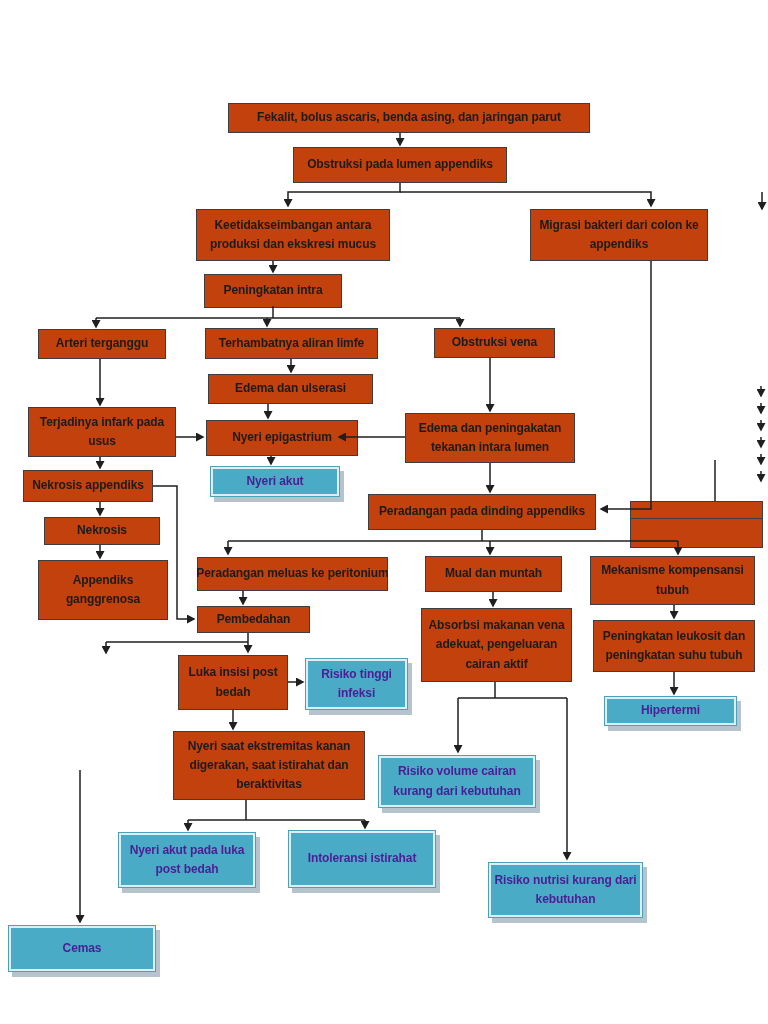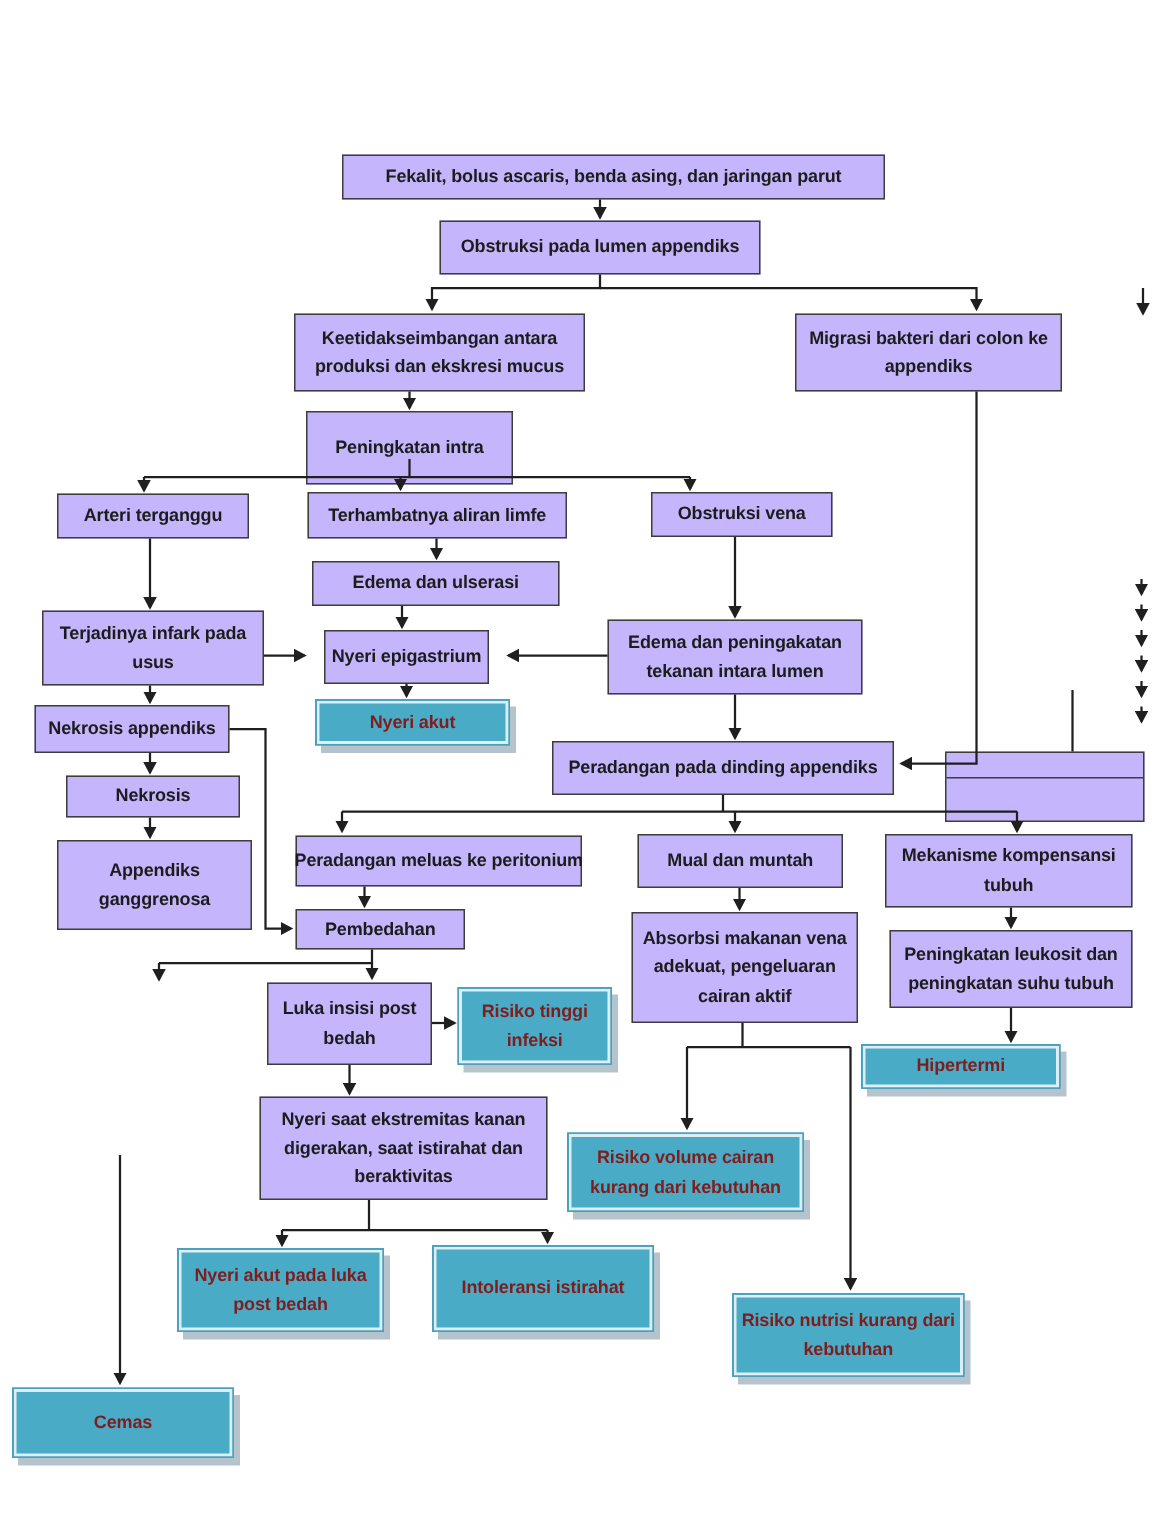--- a/index.html
+++ b/index.html
@@ -1,55 +1,55 @@
 <!DOCTYPE html>
 <html><head>
 <meta charset="utf-8">
 <style>
   html,body{margin:0;padding:0;background:#ffffff;}
   #canvas{position:relative;width:768px;height:1024px;background:#ffffff;overflow:hidden;
           font-family:"Liberation Sans","DejaVu Sans",sans-serif;}
-  .node{position:absolute;box-sizing:border-box;background:#c4b5fd;border:1.5px solid #3d3d3d;
+  .node{position:absolute;box-sizing:border-box;background:#c2410c;border:1.5px solid #3d3d3d;
         color:#1c1c1c;font-weight:700;font-size:12px;line-height:1.6;letter-spacing:-0.1px;
         display:flex;align-items:center;justify-content:center;text-align:center;padding:1px 3px;}
   .nw{white-space:nowrap;}
-  .diag{background:#4aabc7;border:1px solid #4d9fba;color:#7f1d1d;
+  .diag{background:#4aabc7;border:1px solid #4d9fba;color:#4c1d95;
         box-shadow:inset 0 0 0 2px #ddeff5, 4px 5px 0 0 #b5c3cc;}
   #svg-lines{position:absolute;left:0;top:0;pointer-events:none;}
   #svg-lines line,#svg-lines polyline{stroke:#1f1f1f;stroke-width:1.5;fill:none;}
   
   #n-fekalit{left:228px;top:103px;width:362px;height:30px}
   #n-obstruksi-lumen{left:293px;top:147px;width:214px;height:36px}
   #n-keetidakseimbangan{left:196px;top:209px;width:194px;height:52px}
   #n-migrasi-bakteri{left:530px;top:209px;width:178px;height:52px}
-  #n-peningkatan-intra{left:204px;top:274px;width:138px;height:49px}
+  #n-peningkatan-intra{left:204px;top:274px;width:138px;height:34px}
   #n-arteri-terganggu{left:38px;top:329px;width:128px;height:30px}
   #n-terhambat-limfe{left:205px;top:328px;width:173px;height:31px}
   #n-obstruksi-vena{left:434px;top:328px;width:121px;height:30px}
   #n-edema-ulserasi{left:208px;top:374px;width:165px;height:30px}
   #n-infark-usus{left:28px;top:407px;width:148px;height:50px}
-  #n-nyeri-epigastrium{left:216px;top:420px;width:110px;height:36px}
+  #n-nyeri-epigastrium{left:206px;top:420px;width:152px;height:36px}
   #n-edema-peningakatan{left:405px;top:413px;width:170px;height:50px}
   #n-nekrosis{left:23px;top:470px;width:130px;height:32px}
   #n-nyeri-akut{left:210px;top:466px;width:130px;height:31px}
   #n-peradangan-dinding{left:368px;top:494px;width:228px;height:36px}
   #n-empty-box{left:630px;top:501px;width:133px;height:47px;padding:0;display:block}
   #n-empty-box .divider{height:16px;border-bottom:1.5px solid #3d3d3d;}
   #n-ganggren{left:44px;top:517px;width:116px;height:28px}
   #n-appendiks-ganggrenosa{left:38px;top:560px;width:130px;height:60px}
   #n-peradangan-meluas{left:197px;top:557px;width:191px;height:34px}
   #n-mual-muntah{left:425px;top:556px;width:137px;height:36px}
   #n-mekanisme-kompensansi{left:590px;top:556px;width:165px;height:49px}
   #n-pembedahan{left:197px;top:606px;width:113px;height:27px}
   #n-absorbsi{left:421px;top:608px;width:151px;height:74px}
   #n-leukosit{left:593px;top:620px;width:162px;height:52px}
   #n-cemas-pasien{left:34px;top:655px;width:134px;height:115px}
   #n-luka-insisi{left:178px;top:655px;width:110px;height:55px}
   #n-risiko-infeksi{left:305px;top:658px;width:103px;height:52px}
-  #n-hipertermi{left:574px;top:696px;width:133px;height:30px}
+  #n-hipertermi{left:604px;top:696px;width:133px;height:30px}
   #n-nyeri-ekstremitas{left:173px;top:731px;width:192px;height:69px}
   #n-risiko-volume{left:378px;top:755px;width:158px;height:53px}
   #n-nyeri-akut-luka{left:118px;top:832px;width:138px;height:56px}
   #n-intoleransi{left:288px;top:830px;width:148px;height:58px}
   #n-risiko-nutrisi{left:488px;top:862px;width:155px;height:56px}
   #n-cemas{left:8px;top:925px;width:148px;height:47px}
 </style>
 </head>
 <body>
 

